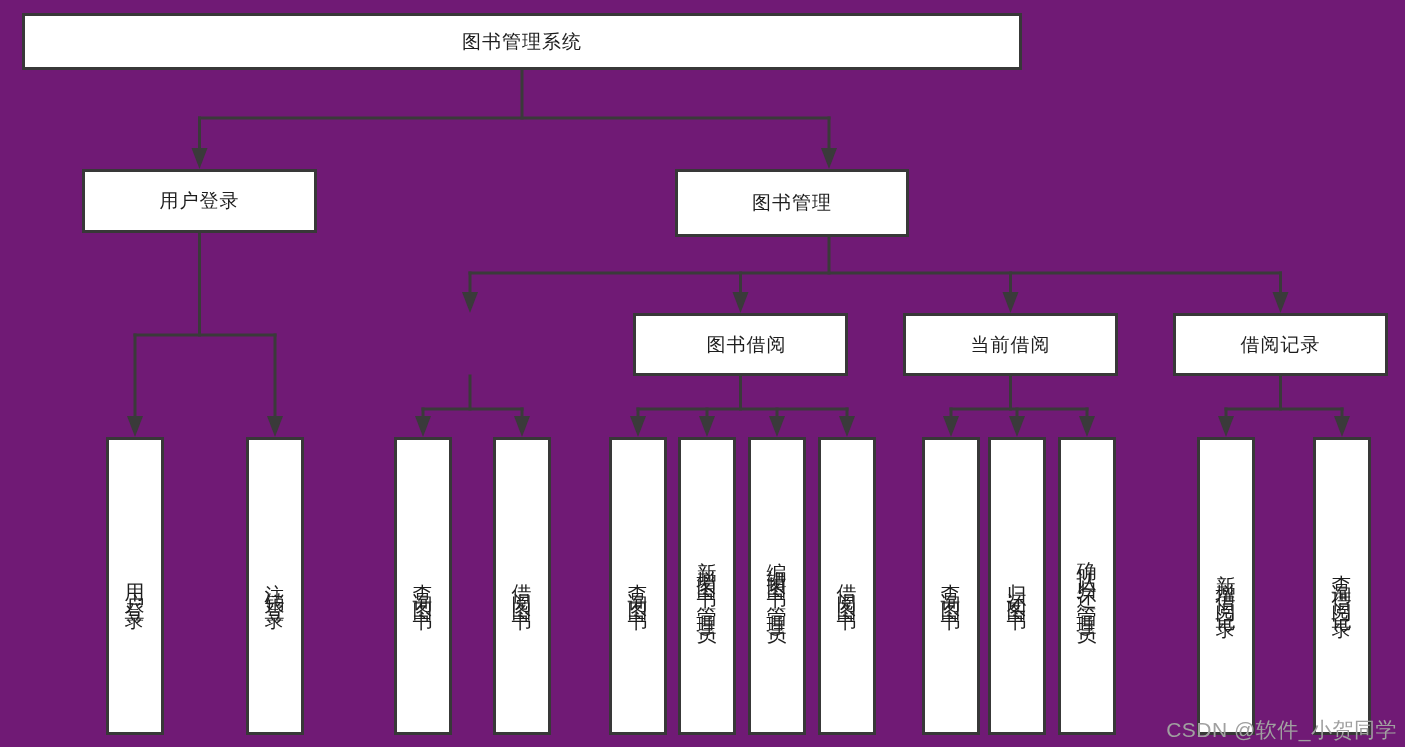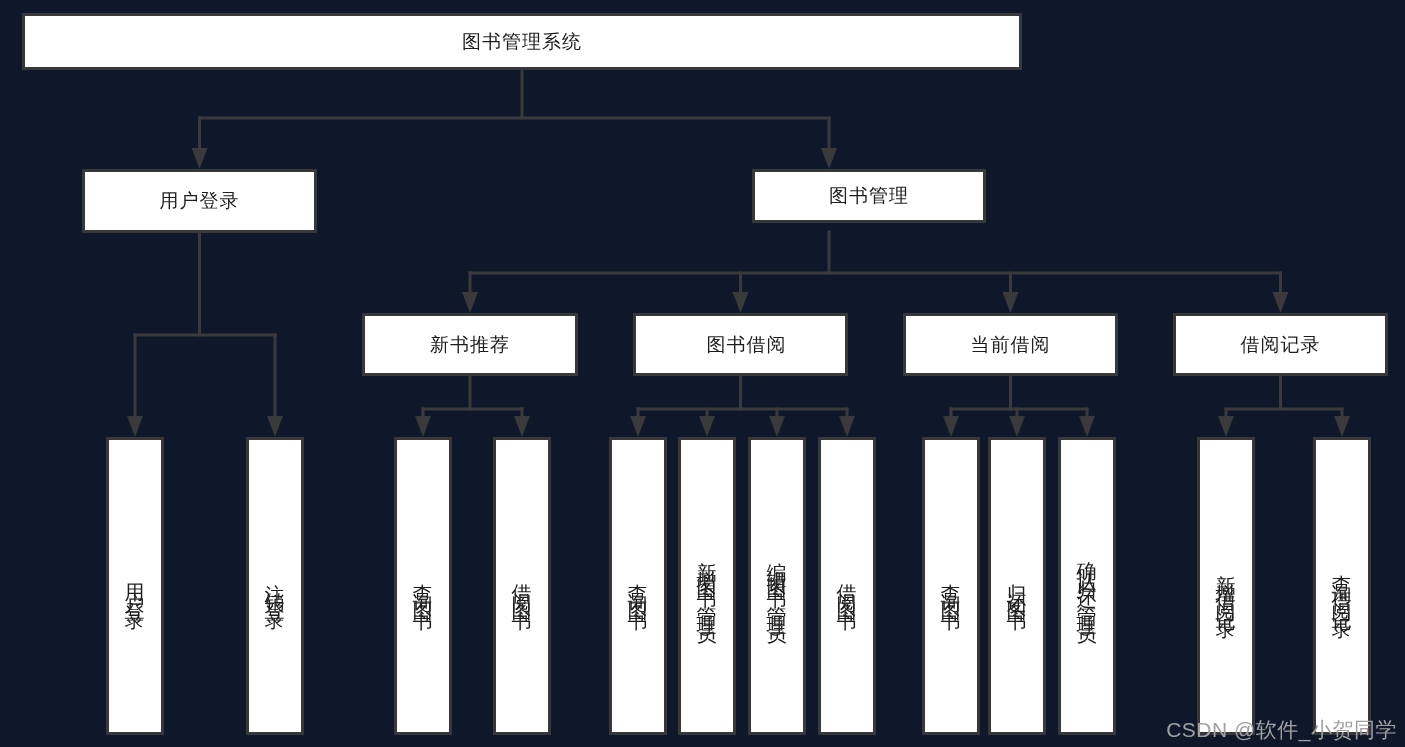--- a/index.html
+++ b/index.html
@@ -5,21 +5,21 @@
   html, body {
     margin: 0;
     padding: 0;
     background: #ffffff;
     font-family: "Liberation Sans", "DejaVu Sans", sans-serif;
   }
   #stage {
     position: relative;
     width: 1405px;
     height: 747px;
-    background: #0f172a;
+    background: #701a75;
     overflow: hidden;
   }
   #connectors {
     position: absolute;
     left: 0;
     top: 0;
     width: 1405px;
     height: 747px;
     pointer-events: none;
   }
@@ -132,23 +132,22 @@
       <polygon points="1009,416 1025,416 1017,437"></polygon>
       <polygon points="1079,416 1095,416 1087,437"></polygon>
       <polygon points="1218,416 1234,416 1226,437"></polygon>
       <polygon points="1334,416 1350,416 1342,437"></polygon>
     </g>
   </svg>
 
   <div class="node h-node" style="left:22px; top:13px; width:1000px; height:57px;">图书管理系统</div>
 
   <div class="node h-node" style="left:82px; top:169px; width:235px; height:64px;">用户登录</div>
-  <div class="node h-node" style="left:752px; top:169px; width:234px; height:54px;">图书管理</div>
+  <div class="node h-node" style="left:675px; top:169px; width:234px; height:68px;">图书管理</div>
 
-  <div class="node h-node" style="left:362px; top:313px; width:216px; height:63px;">新书推荐</div>
   <div class="node h-node" style="left:633px; top:313px; width:215px; height:63px;padding-left:12px;">图书借阅</div>
   <div class="node h-node" style="left:1173px; top:313px; width:215px; height:63px;">借阅记录</div>
   <div class="node h-node" style="left:903px; top:313px; width:215px; height:63px;">当前借阅</div>
 
   <div class="node leaf" style="left:106px;">
     <span class="vtext">用户登录</span>
   </div>
   <div class="node leaf" style="left:246px;">
     <span class="vtext">注销登录</span>
   </div>

